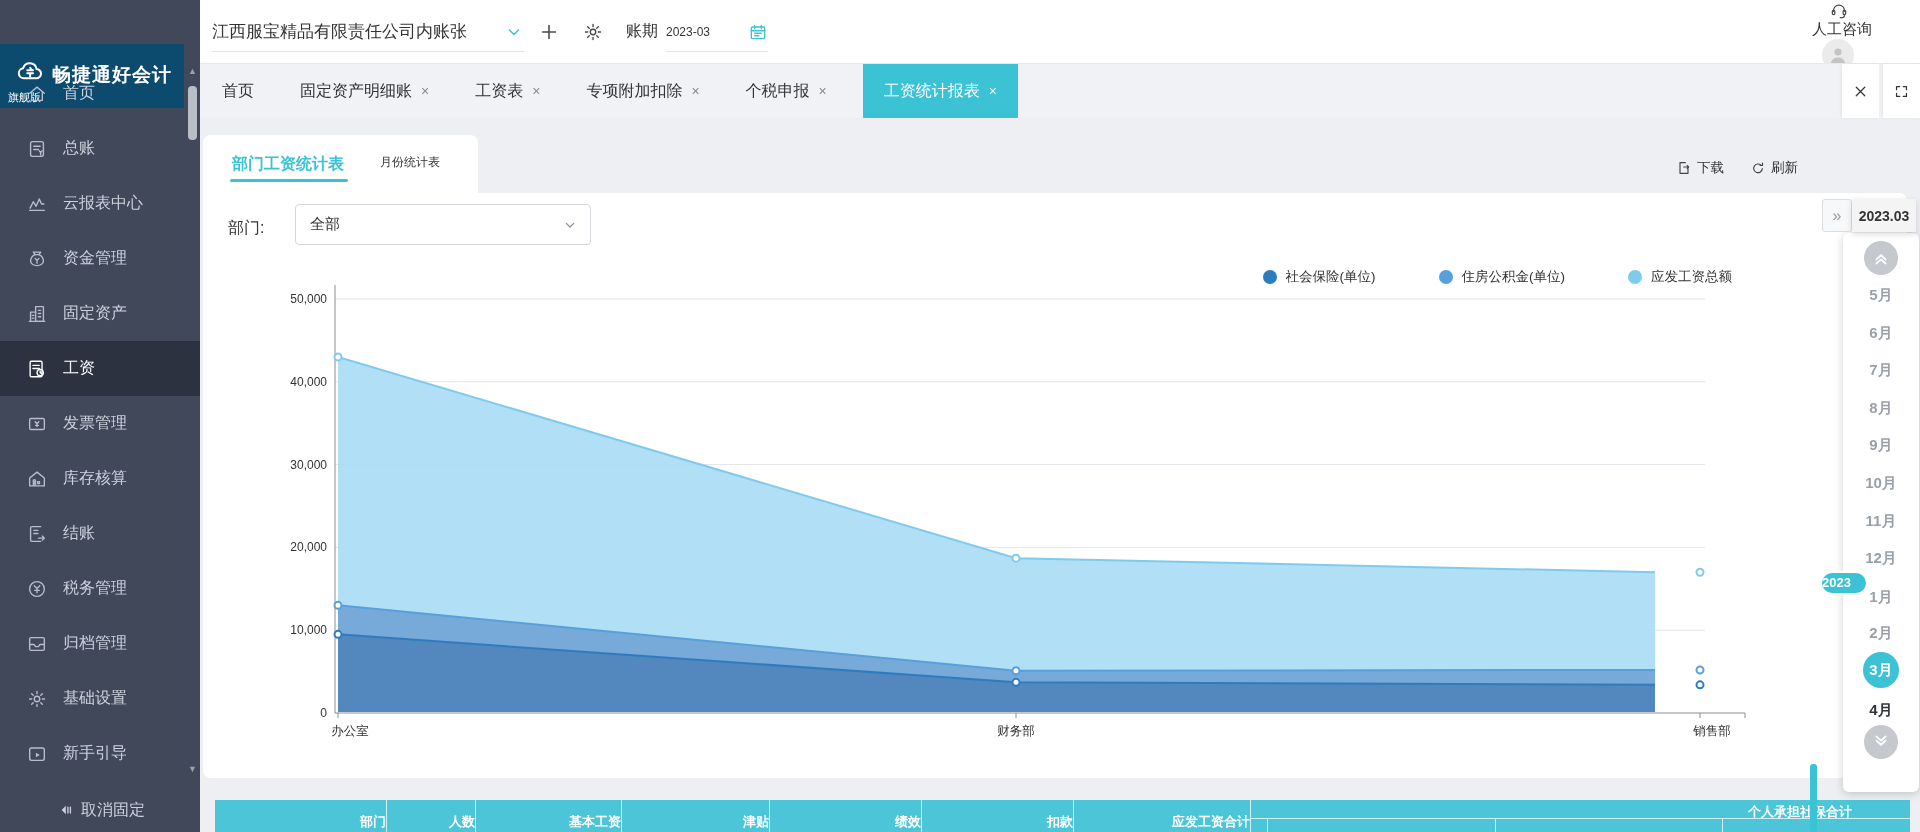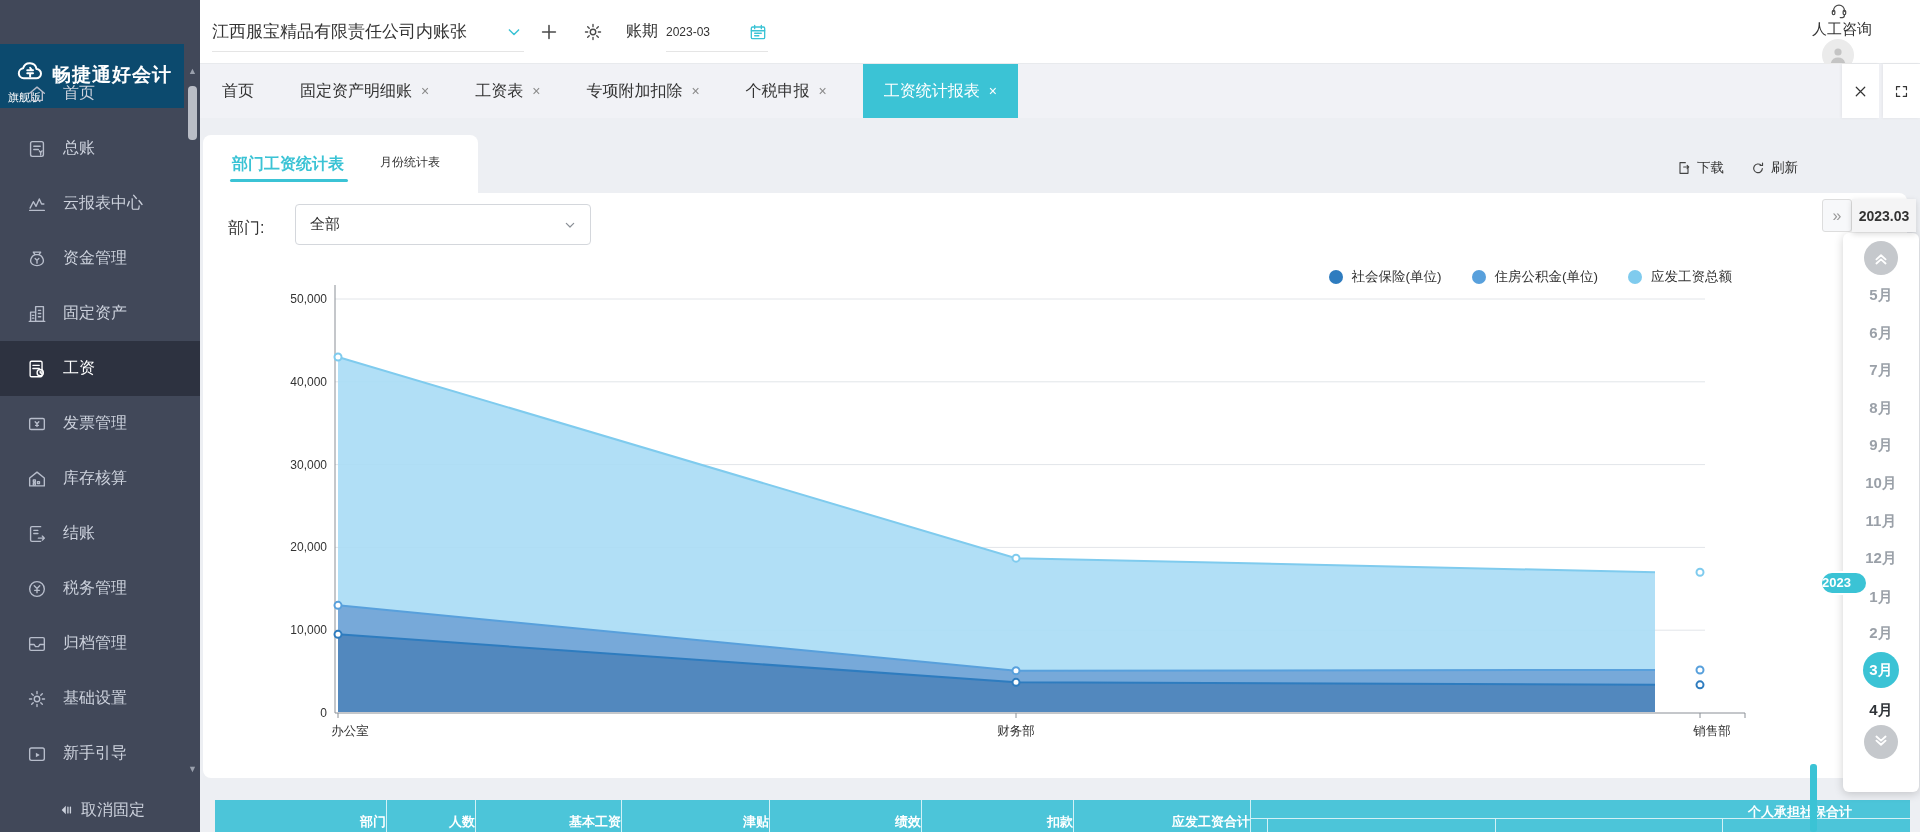--- a/index.html
+++ b/index.html
@@ -59,21 +59,21 @@
   .ph-tab2 { position:absolute; left:177px; top:19px; font-size:12px; color:#333; cursor:pointer; }
   .ph-under { position:absolute; left:27px; bottom:11px; width:118px; height:3px; background:#3bc3d5; border-radius:2px; }
   .tools { position:absolute; right:122px; top:41px; display:flex; align-items:center; }
   .tool { display:flex; align-items:center; margin-left:26px; font-size:13.5px; color:#333; cursor:pointer; }
   .tool .s-ic { width:16px; height:16px; margin-right:5px; color:#444; }
   .card { position:absolute; left:3px; top:75px; width:1704px; height:585px; background:#fff; border-radius:0 8px 8px 8px; }
   .dept-label { position:absolute; left:28px; top:100px; font-size:16px; color:#333; }
   .dept-select { position:absolute; left:95px; top:86px; width:296px; height:41px; border:1px solid #d4d7dc; border-radius:4px; background:#fff; display:flex; align-items:center; justify-content:space-between; padding:0 12px 0 14px; cursor:pointer; }
   .dept-select .dval { font-size:15px; color:#333; }
   .dept-select .chev { width:16px; height:16px; color:#8a8f96; }
-  .legend { position:absolute; top:150px; right:188px; display:flex; align-items:center; }
+  .legend { position:absolute; top:150px; right:188px; display:flex; align-items:center;gap:33px; }
   .lg-item { display:flex; align-items:center; margin-left:30px; cursor:pointer; }
   .lg-dot { width:14px; height:14px; border-radius:50%; margin-right:9px; }
   .lg-tx { font-size:13.5px; color:#333; }
   #chartSvg { position:absolute; left:0; top:160px; }
 
   
   .tbl-head { position:absolute; left:15px; top:682px; width:1695px; height:50px; background:#4cc5d9; overflow:hidden; }
   .th-col { position:absolute; top:0; height:50px; border-right:1px solid rgba(255,255,255,0.75); }
   .th-col .th-lb { position:absolute; left:0; right:0; top:13px; text-align:right; color:#fff; font-size:13px; font-weight:bold; }
   .th-group-lb { position:absolute; top:3px; color:#fff; font-size:13px; font-weight:bold; white-space:nowrap; }

